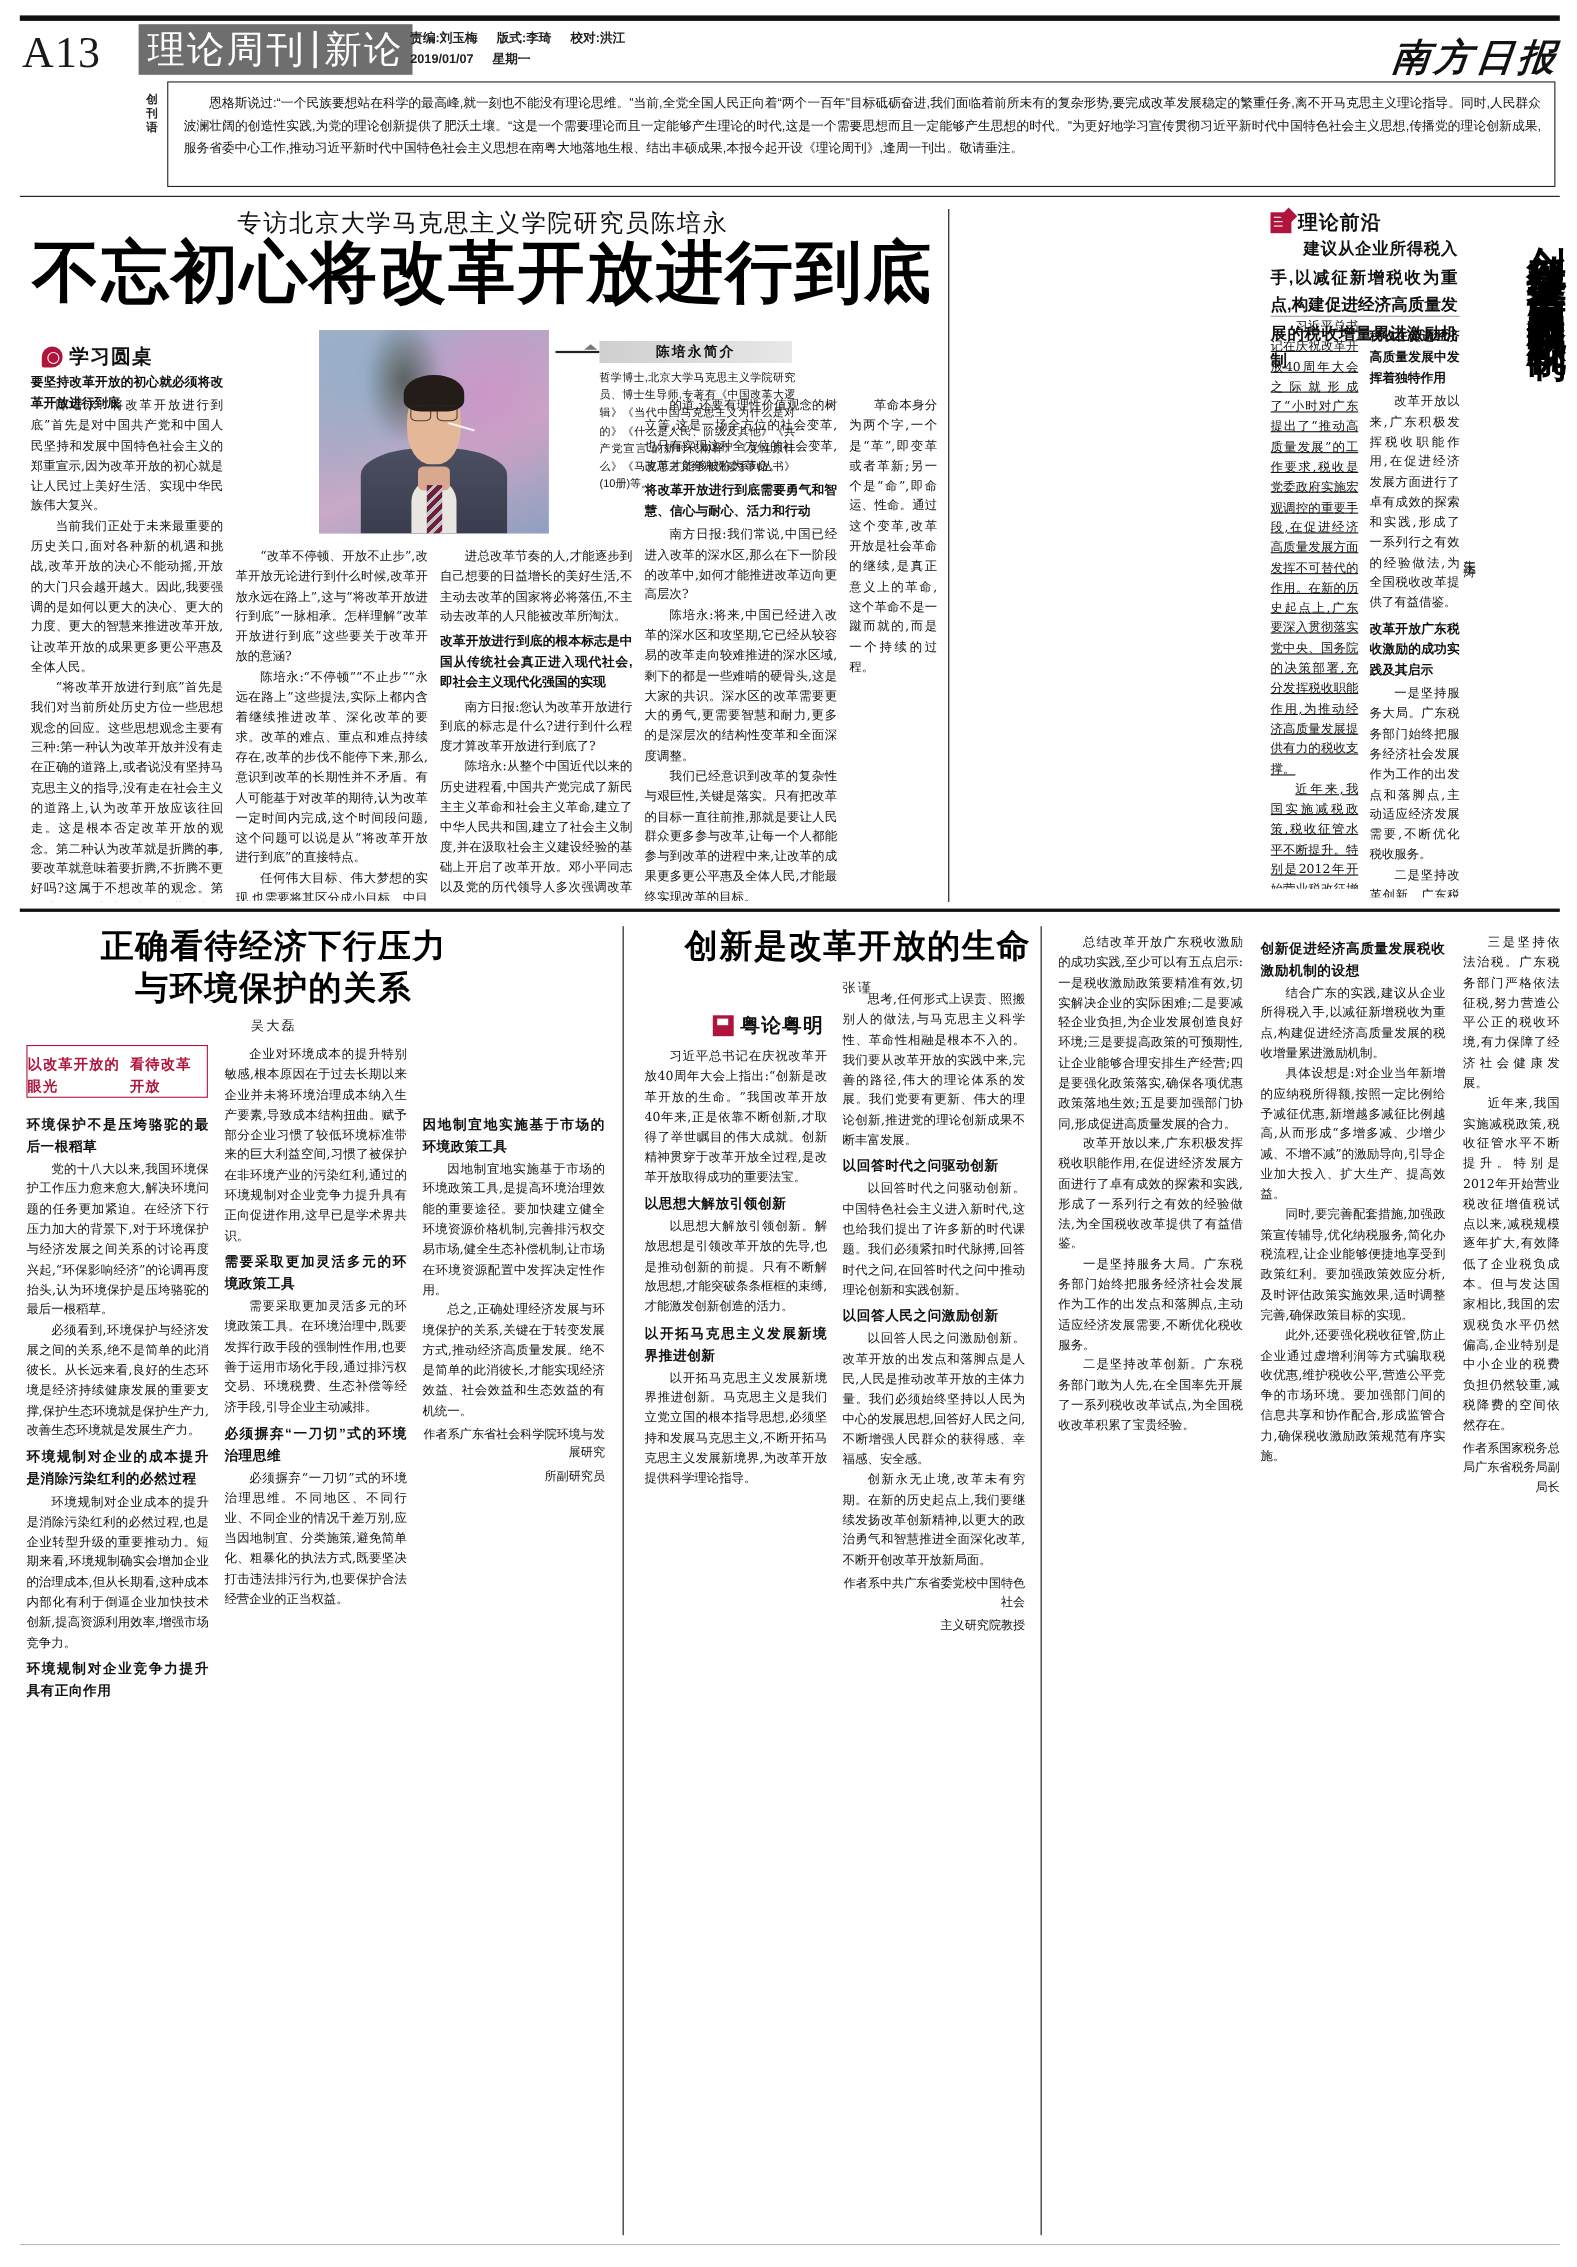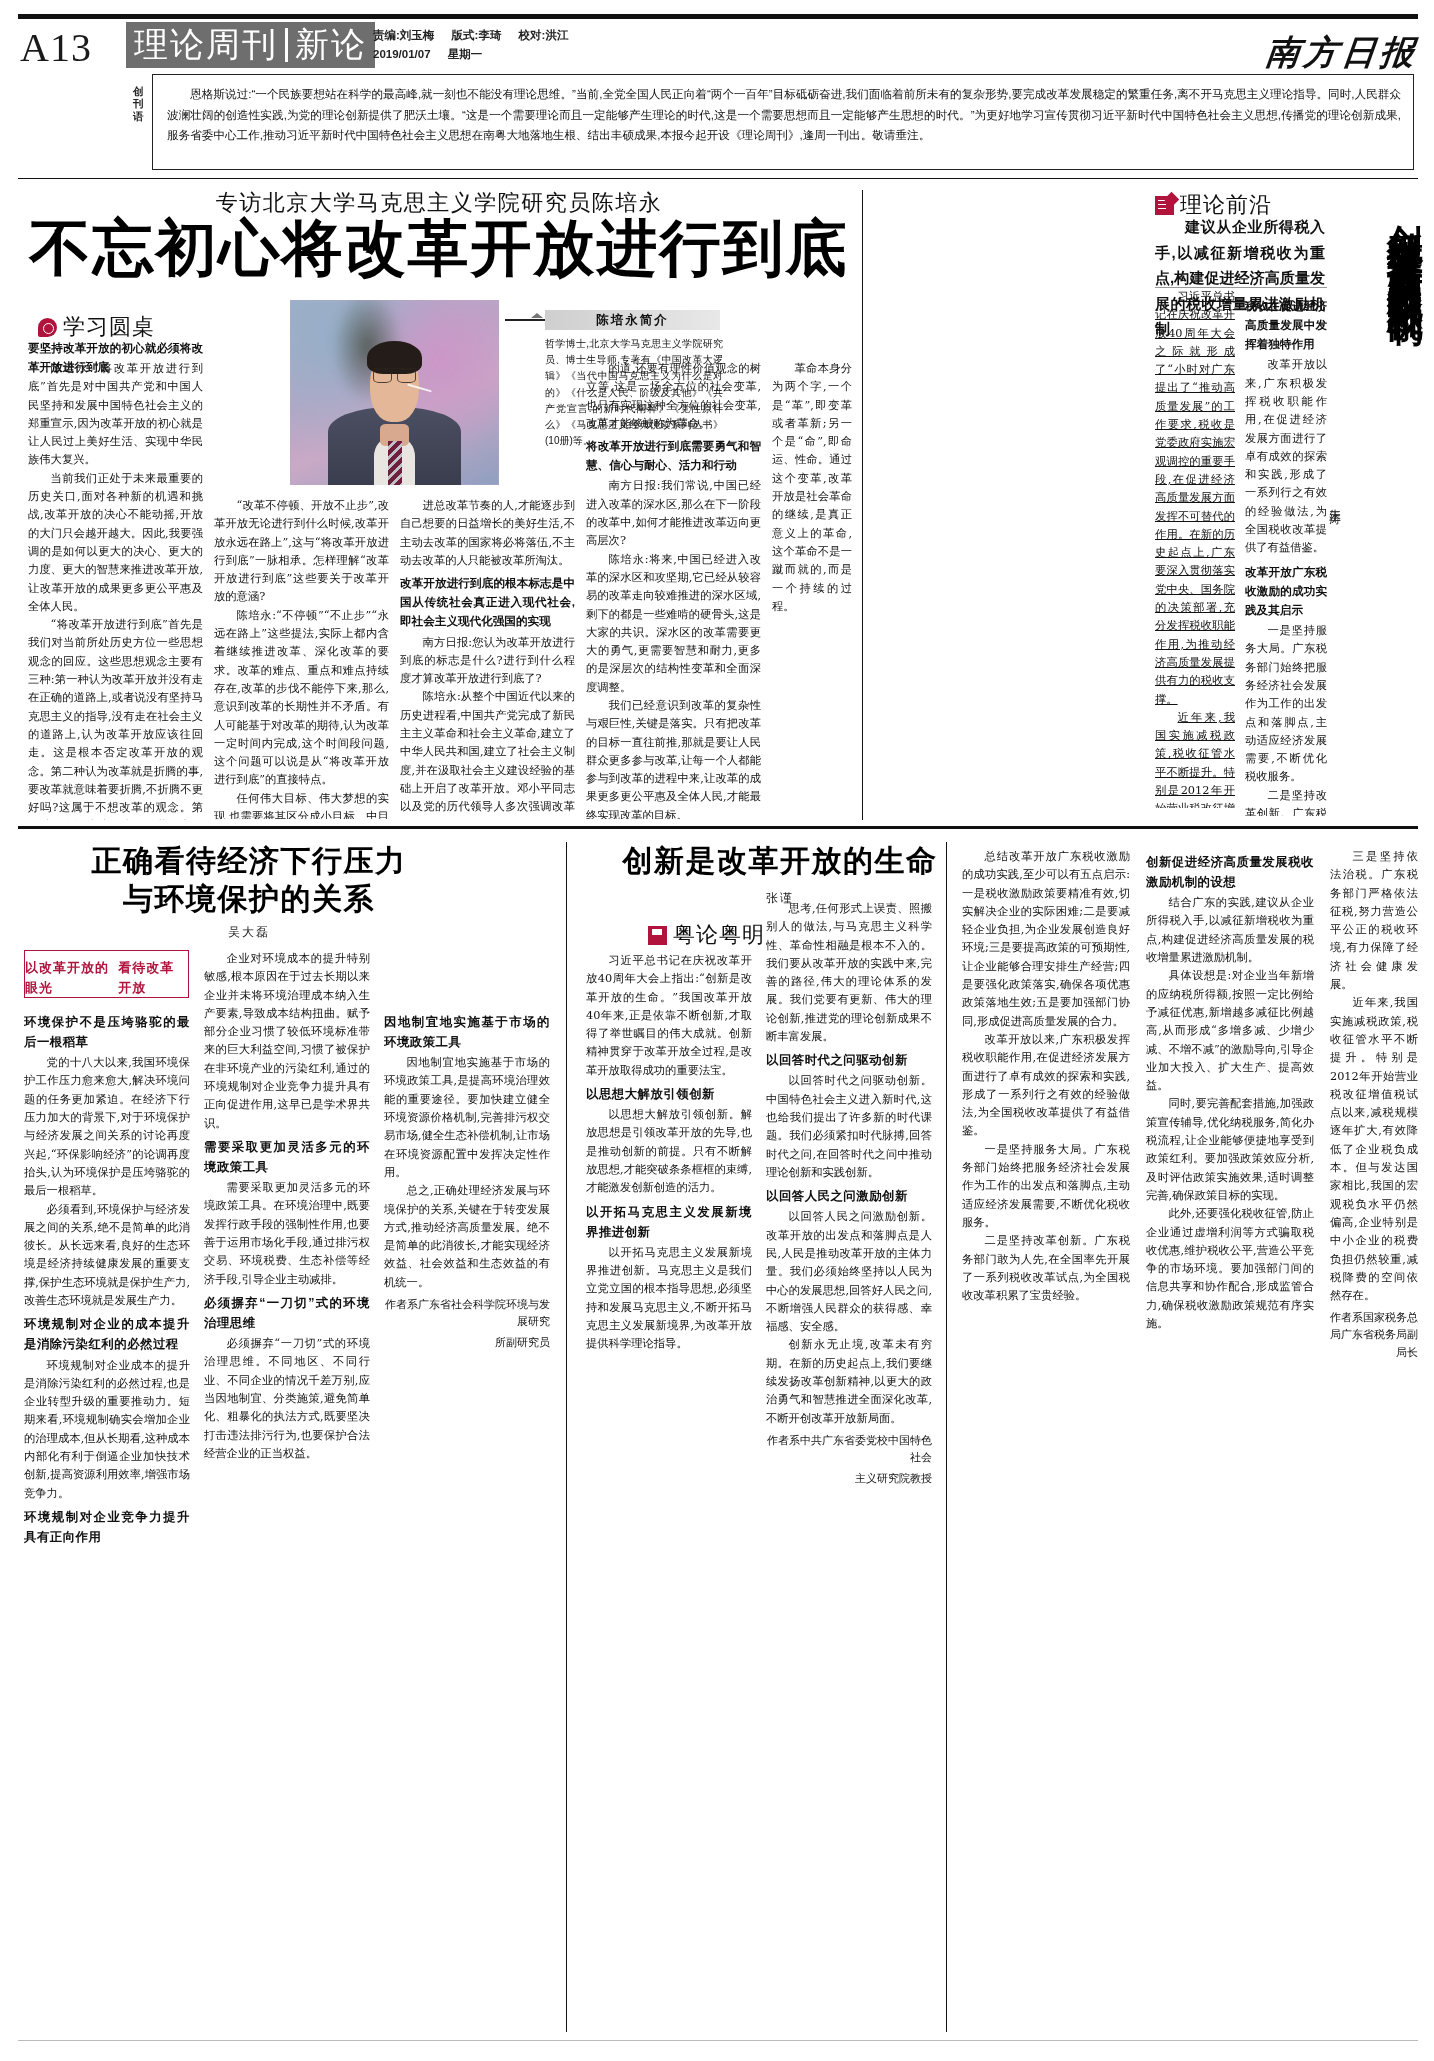--- a/index.html
+++ b/index.html
@@ -43,21 +43,21 @@
   
   .sub-headline{position:absolute;left:24px;top:188px;width:830px;text-align:center;
                 font-family:"DejaVu Serif",serif;font-size:22px;letter-spacing:1.5px;color:#111;}
   .headline{position:absolute;left:18px;top:215px;width:842px;text-align:center;
             font-family:"DejaVu Serif",serif;font-weight:bold;font-size:61px;
             letter-spacing:2px;line-height:1.08;color:#000;white-space:nowrap;}
 
   
   .sect{display:flex;align-items:center;gap:6px;}
   .sect .glyph{width:19px;height:19px;display:inline-block;position:relative;}
-  .sect .label{font-family:"DejaVu Serif",serif;font-weight:normal;font-size:22px;letter-spacing:1px;}
+  .sect .label{font-family:"DejaVu Serif",serif;font-weight:bold;font-size:18px;letter-spacing:1px;}
 
   
   .ico-bubble{background:#b0143c;border-radius:50% 50% 50% 2px;}
   .ico-bubble:after{content:"";position:absolute;left:5px;top:5px;width:9px;height:9px;
                     border:1.6px solid #fff;border-radius:50%;}
   
   .ico-doc{background:#b0143c;}
   .ico-doc:after{content:"";position:absolute;right:-3px;top:-2px;width:11px;height:11px;
                  background:#b0143c;transform:rotate(45deg);}
   .ico-doc:before{content:"";position:absolute;left:3px;top:4px;width:8px;height:1.6px;

